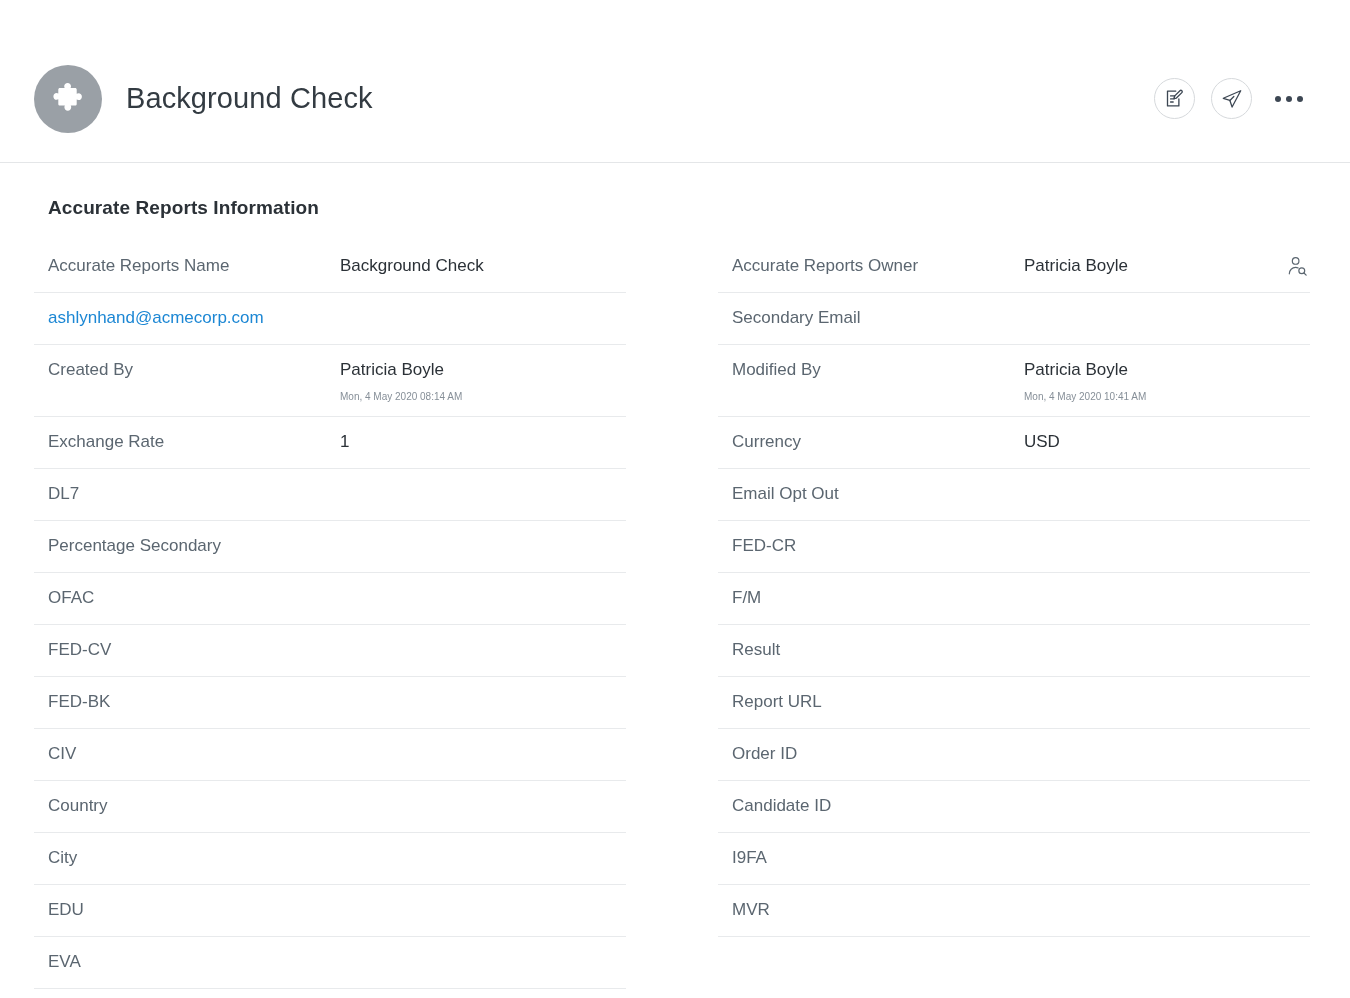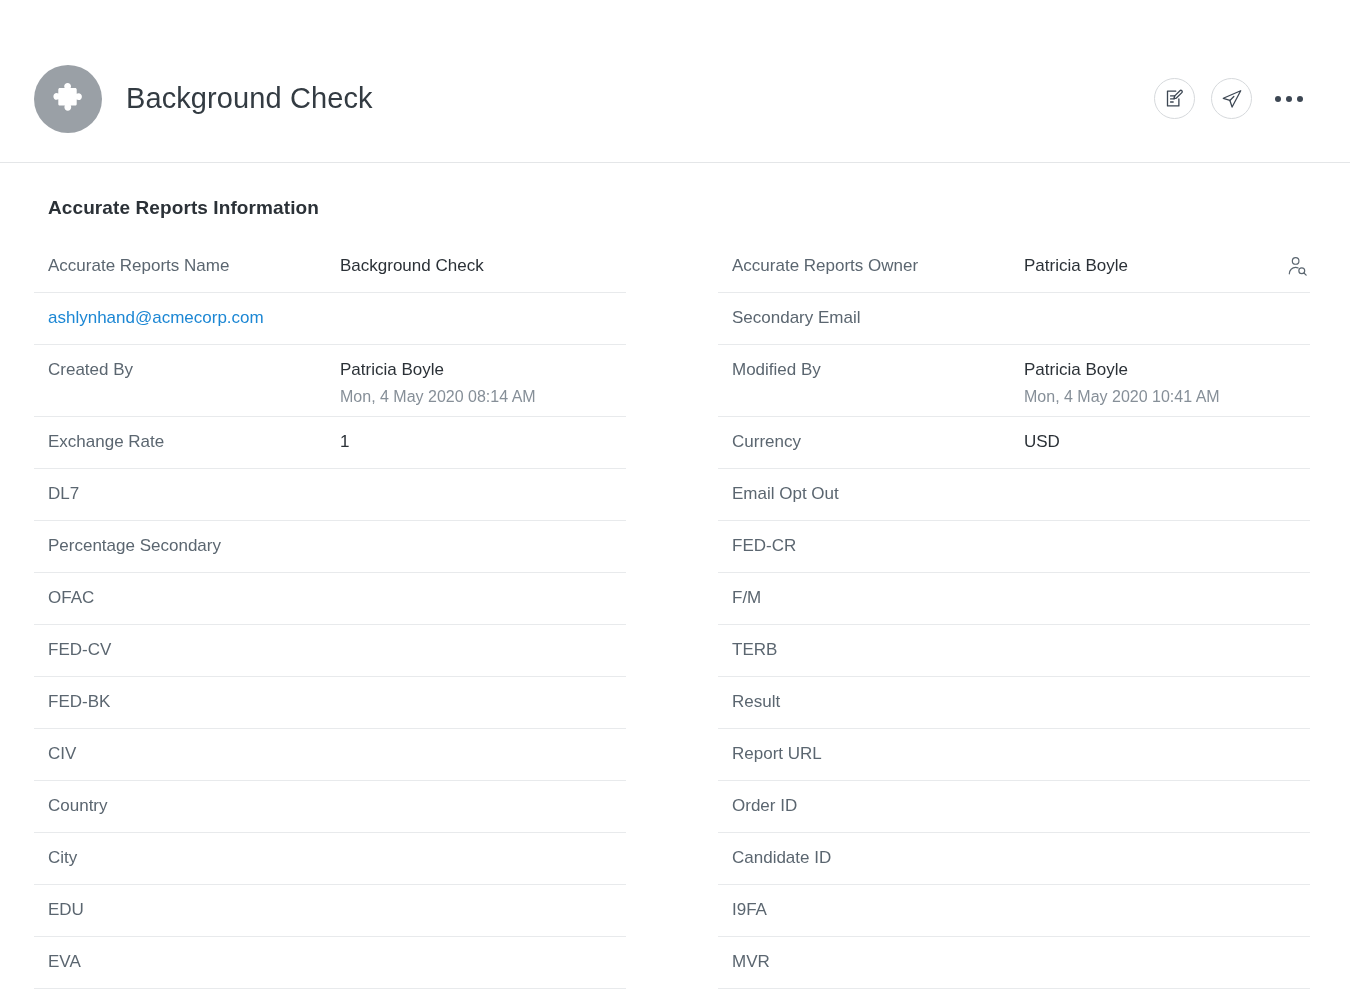--- a/index.html
+++ b/index.html
@@ -130,21 +130,21 @@
     flex: 1;
     min-width: 0;
     word-break: break-word;
   }
   .field-value.link {
     color: #1c87d4;
     cursor: pointer;
   }
   .field-sub {
     display: block;
-    font-size: 16px;
+    font-size: 10px;
     color: #868f98;
     margin-top: 7px;
     line-height: 18px;
   }
   .owner-icon {
     position: absolute;
     right: 2px;
     top: 14px;
     cursor: pointer;
   }
@@ -277,24 +277,20 @@
           </div>
           <div class="field-row">
             <div class="field-label">FED-CR</div>
             <div class="field-value"><span></span></div>
           </div>
           <div class="field-row">
             <div class="field-label">F/M</div>
             <div class="field-value"><span></span></div>
           </div>
           <div class="field-row">
-            <div class="field-label">TERB</div>
-            <div class="field-value"><span></span></div>
-          </div>
-          <div class="field-row">
             <div class="field-label">Result</div>
             <div class="field-value"><span></span></div>
           </div>
           <div class="field-row">
             <div class="field-label">Report URL</div>
             <div class="field-value"><span></span></div>
           </div>
           <div class="field-row">
             <div class="field-label">Order ID</div>
             <div class="field-value"><span></span></div>

